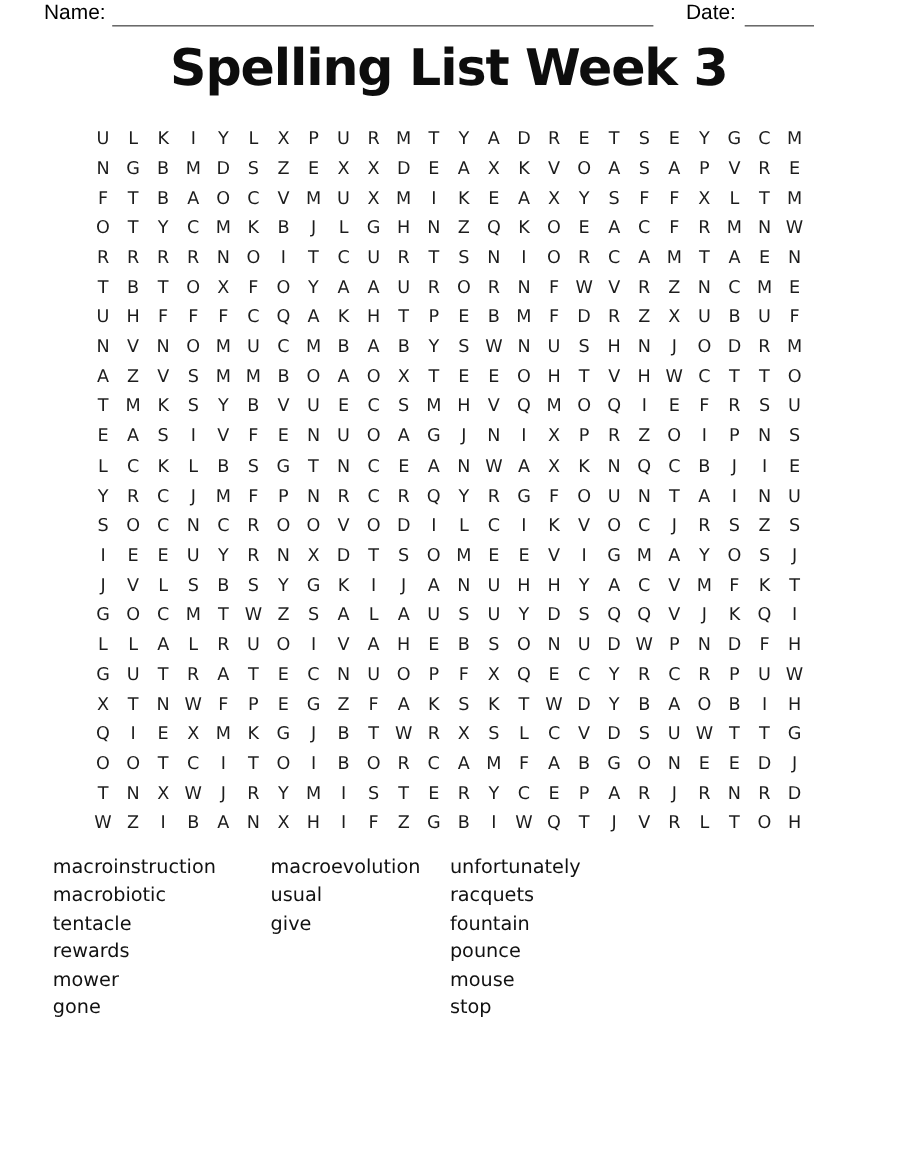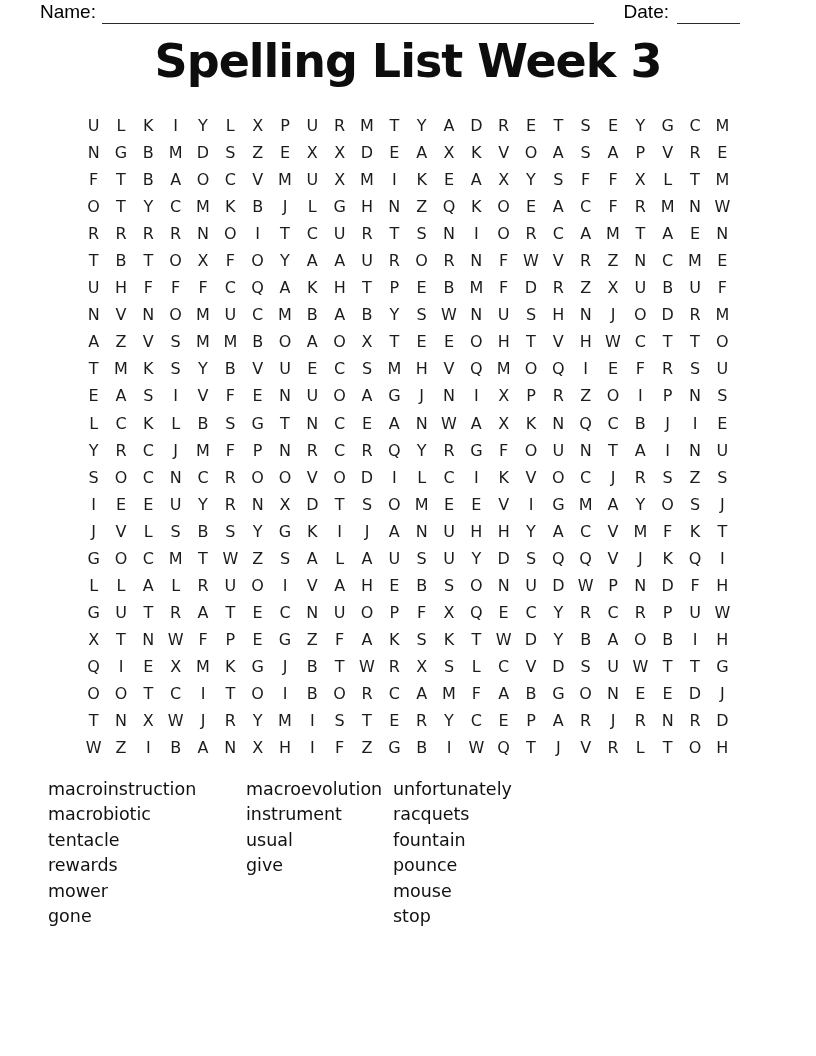--- a/index.html
+++ b/index.html
@@ -83,21 +83,21 @@
     left: 0;
     width: 648px;
     height: 200px;
   }
   .word-col {
     position: absolute;
     top: 0;
   }
   .word-col-0 { left: 48px; }
   .word-col-1 { left: 229px; margin-left: 17px; }
-  .word-col-2 { left: 393px; }
+  .word-col-2 { left: 409px; }
   .word-col-3 { left: 588px; }
   .word-item {
     font-size: 17.5px;
     font-weight: 500;
     line-height: 25.4px;
     color: #111111;
     white-space: nowrap;
   }
 </style>
 </head>
@@ -697,21 +697,20 @@
       <div class="word-col word-col-0">
         <div class="word-item">macroinstruction</div>
         <div class="word-item">macrobiotic</div>
         <div class="word-item">tentacle</div>
         <div class="word-item">rewards</div>
         <div class="word-item">mower</div>
         <div class="word-item">gone</div>
       </div>
       <div class="word-col word-col-1">
         <div class="word-item">macroevolution</div>
-        <div class="word-item">instrument</div>
         <div class="word-item">usual</div>
         <div class="word-item">give</div>
       </div>
       <div class="word-col word-col-2">
         <div class="word-item">unfortunately</div>
         <div class="word-item">racquets</div>
         <div class="word-item">fountain</div>
         <div class="word-item">pounce</div>
         <div class="word-item">mouse</div>
         <div class="word-item">stop</div>

